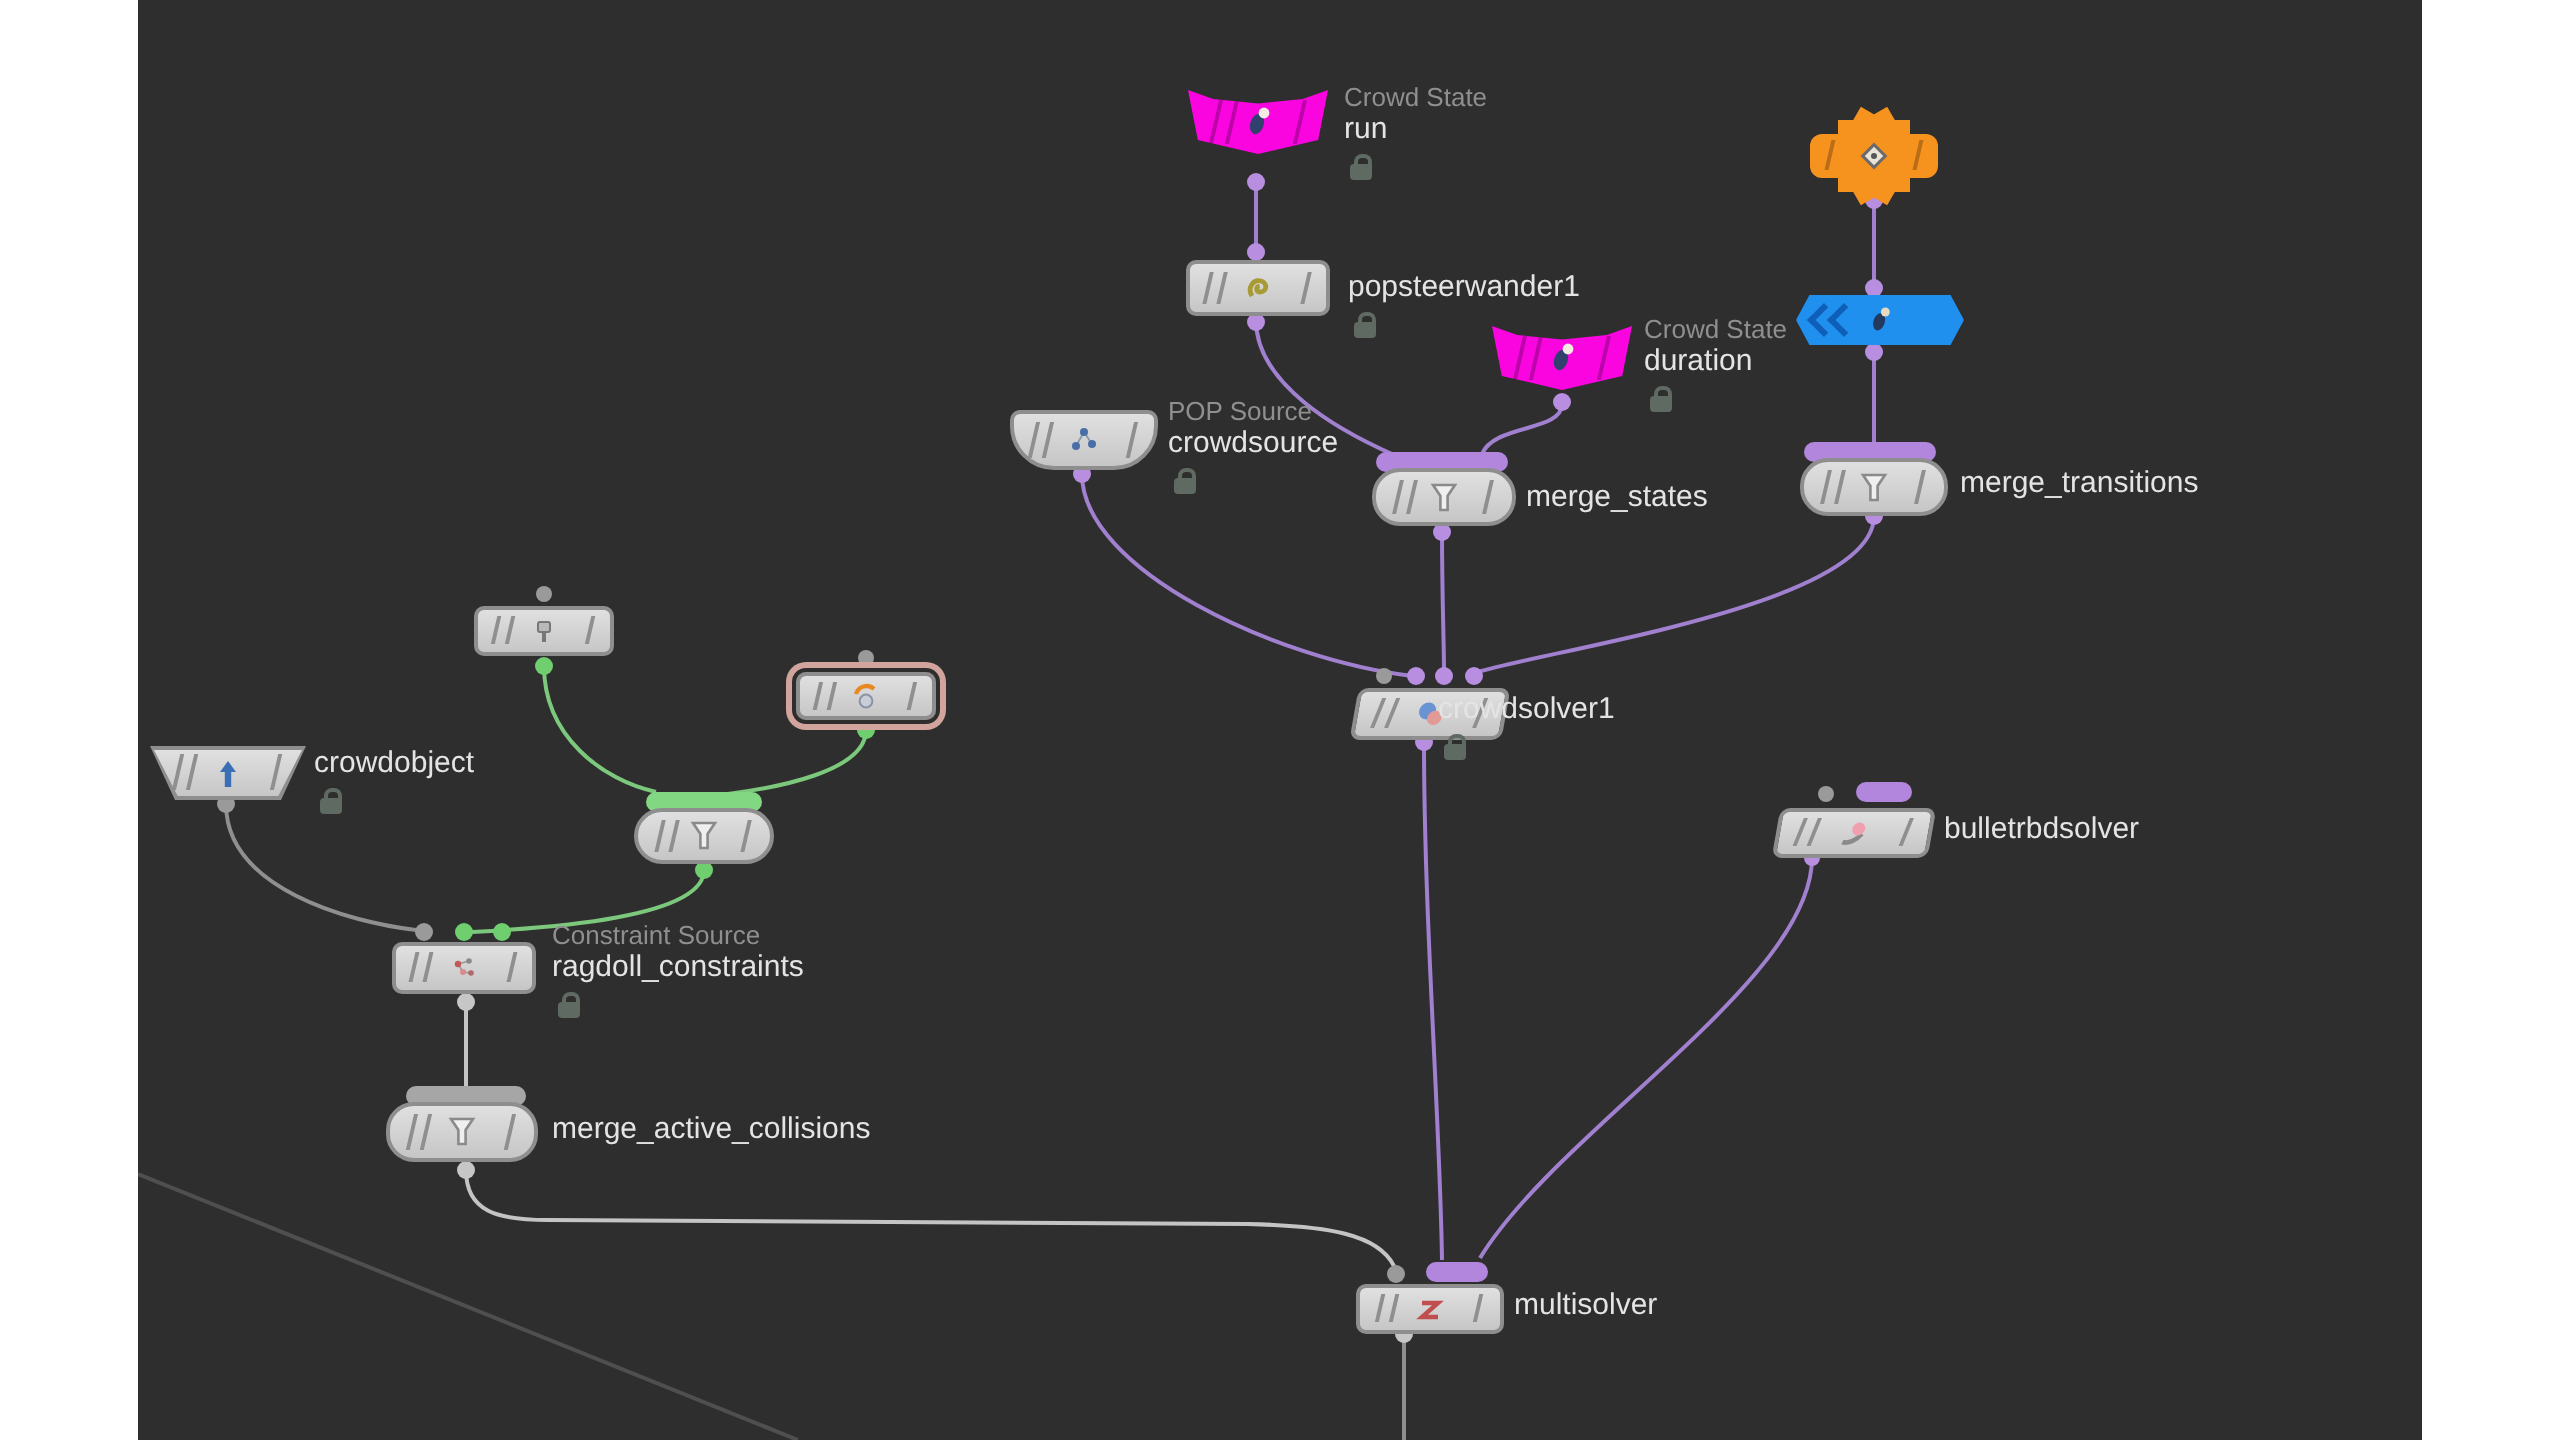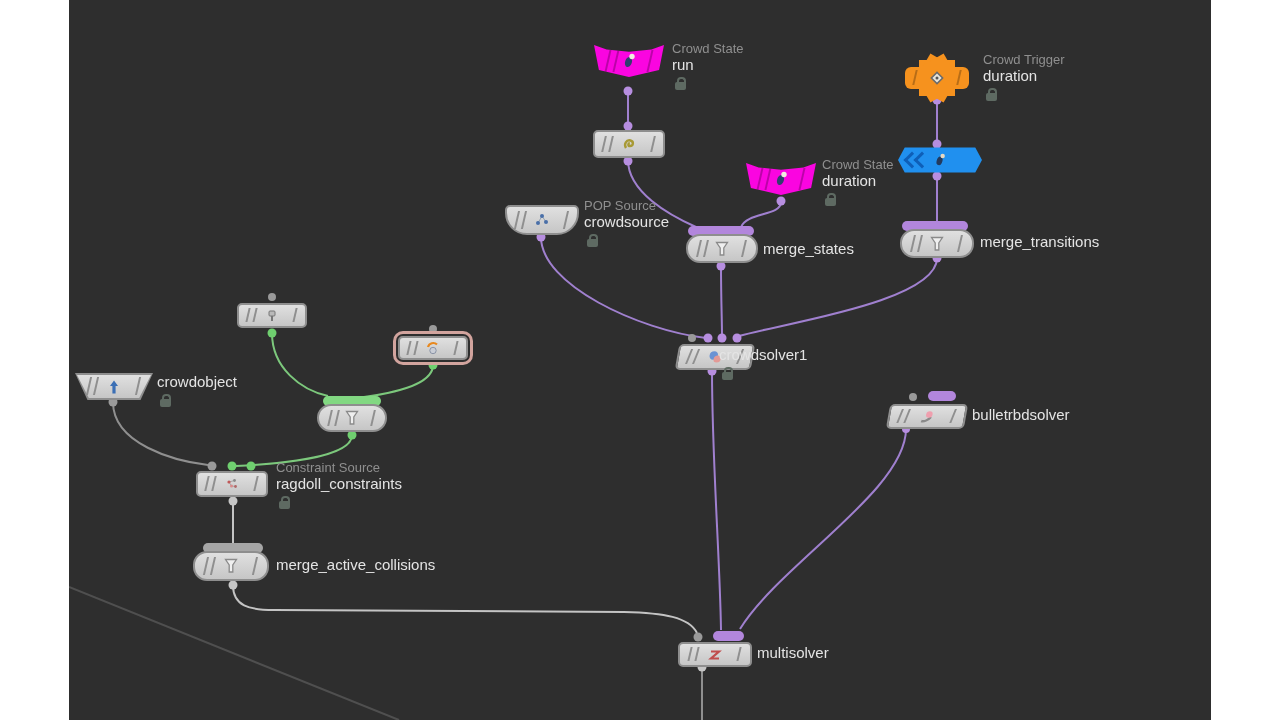--- a/index.html
+++ b/index.html
@@ -115,20 +115,24 @@
   </div>
 
   <div class="node std" style="left:524px;top:130px;width:72px;height:28px">
     <span class="tick" style="left:8px"></span>
       <span class="tick" style="left:15px"></span>
       <span class="tick" style="right:9px"></span>
     <span class="icon"><svg width="18" height="18" viewBox="0 0 18 18">
           <path d="M6 13 C3.5 9 6.5 4.5 10.5 5.5 C14 6.5 13.5 11 10 11 C7.8 11 7.8 8.3 9.8 8" stroke="#a89a35" stroke-width="2.4" fill="none"></path>
         </svg></span>
   </div>
+  <div class="labels" style="left:605px;top:135px">
+    <div class="nname">popsteerwander1</div>
+    <span class="lock"></span>
+  </div>
 
   <div class="node flag" style="left:677px;top:163px;width:70px;height:32px">
     <span class="tick dk" style="left:13px"></span>
       <span class="tick dk" style="left:21px"></span>
       <span class="tick dk" style="right:13px"></span>
     <span class="icon"><svg width="18" height="18" viewBox="0 0 18 18">
           <ellipse cx="8.5" cy="10" rx="3.4" ry="5.2" fill="#32406e" transform="rotate(18 8.5 10)"></ellipse>
           <circle cx="12" cy="4.5" r="2.7" fill="#f2ece2"></circle>
         </svg></span>
   </div>
@@ -143,25 +147,20 @@
     <div class="spike" style="transform:rotate(30deg)"></div>
     <div class="spike" style="transform:rotate(60deg)"></div>
   </div>
   <div class="node bar" style="left:836px;top:67px;width:64px;height:22px">
     <span class="tick dk" style="left:9px"></span>
       <span class="tick dk" style="right:9px"></span>
     <span class="icon"><svg width="18" height="18" viewBox="0 0 18 18">
           <rect x="5" y="5" width="8" height="8" fill="#e8e4da" stroke="#6a6a6a" stroke-width="1.5" transform="rotate(45 9 9)"></rect>
           <circle cx="9" cy="9" r="1.5" fill="#555"></circle>
         </svg></span>
-  </div>
-  <div class="labels" style="left:914px;top:52px">
-    <div class="tlabel">Crowd Trigger</div>
-    <div class="nname">duration</div>
-    <span class="lock"></span>
   </div>
 
   <div class="node hex" style="left:829px;top:147px;width:84px;height:26px">
     <span class="chev" style="left:8px"></span>
     <span class="chev" style="left:18px"></span>
     <span class="icon"><svg width="16" height="16" viewBox="0 0 18 18">
           <ellipse cx="8.5" cy="10" rx="3.2" ry="5" fill="#233a5e" transform="rotate(18 8.5 10)"></ellipse>
           <circle cx="12" cy="4.5" r="2.5" fill="#e8d9c2"></circle>
         </svg></span>
   </div>

